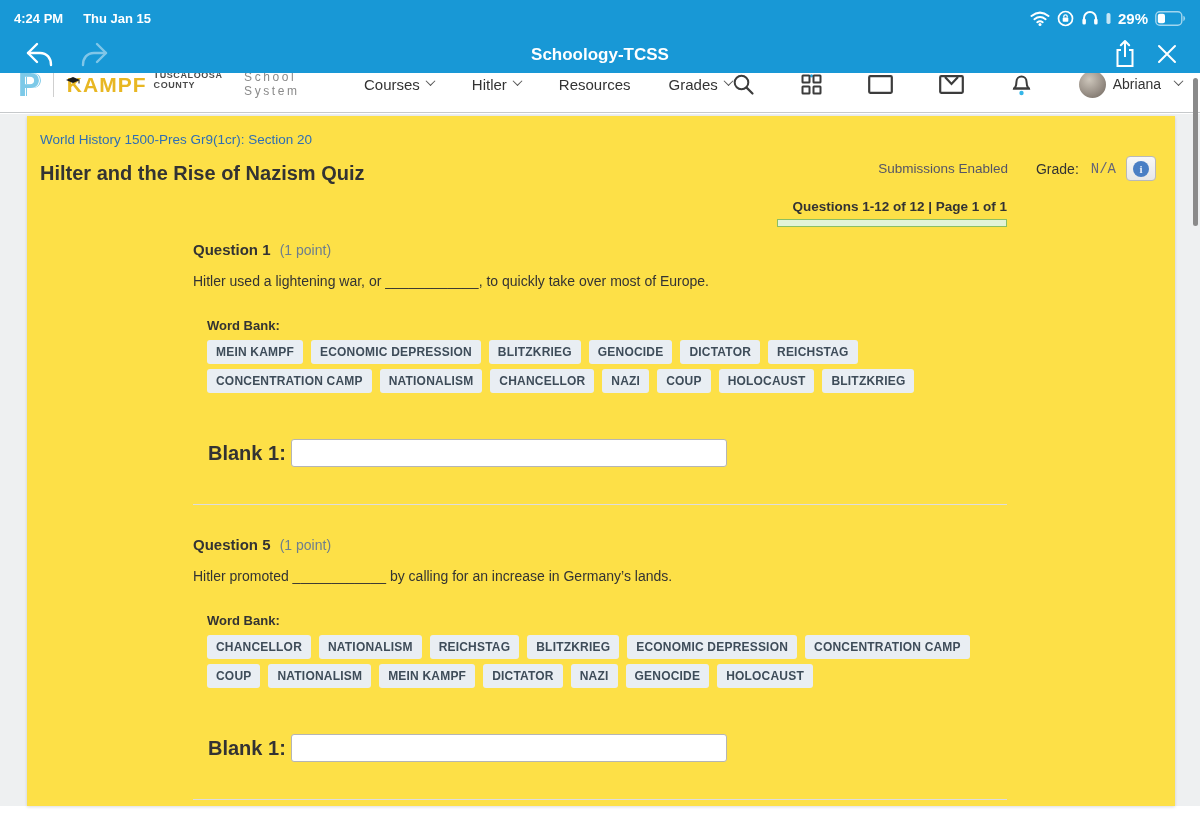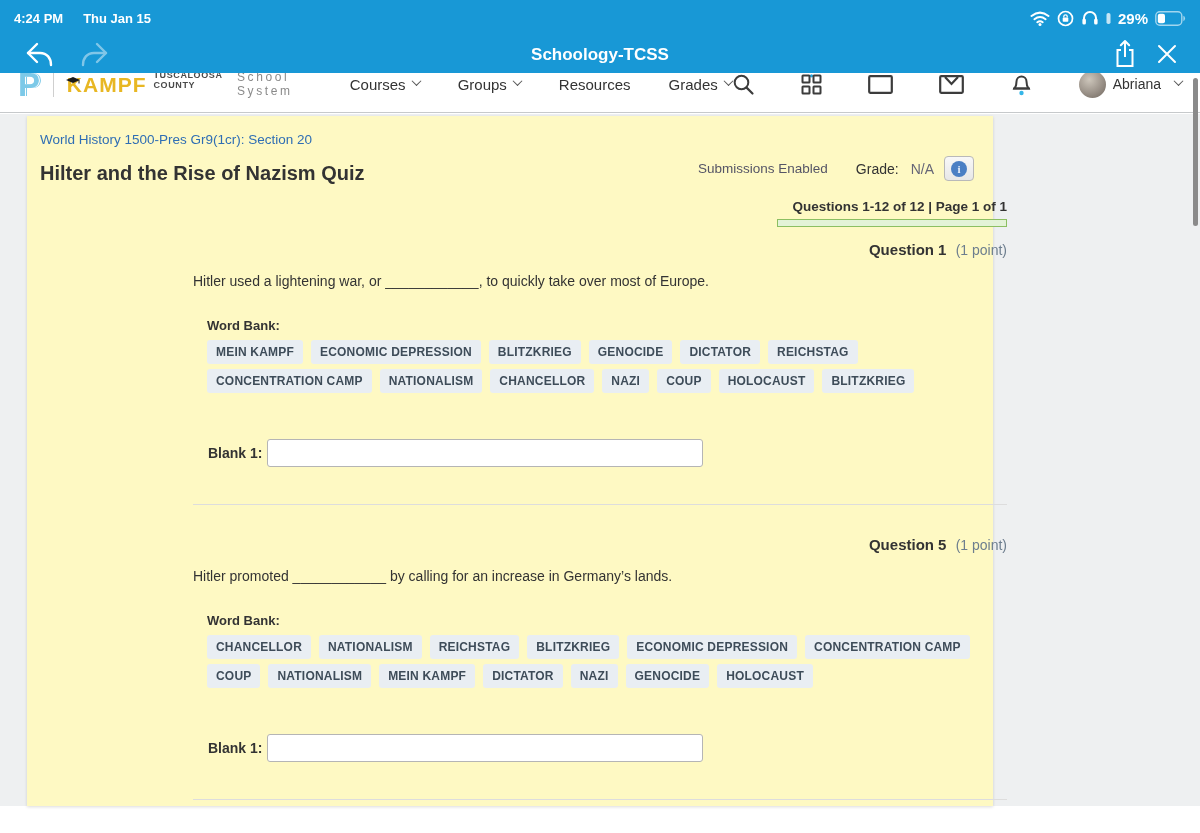--- a/index.html
+++ b/index.html
@@ -52,57 +52,57 @@
     border-bottom:1.6px solid #555;transform:rotate(45deg) translate(-1px,-1px);
     margin-left:7px;margin-top:-3px;}
   .sg-right{margin-left:auto;display:flex;align-items:center;gap:46px;}
   .sg-right svg{display:block;}
   .avatar{width:27px;height:27px;border-radius:50%;
     background:radial-gradient(circle at 38% 32%,#cdc6bb 0%,#9a9188 55%,#6e655c 100%);}
   .user-wrap{display:flex;align-items:center;gap:7px;font-size:14px;color:#333;}
 
   
   .content{position:absolute;top:114px;left:0;right:0;height:692px;background:#eef0f1;}
-  .card{position:absolute;left:27px;top:2px;width:966px;bottom:0;background:#fef9c3;
+  .card{position:absolute;left:27px;top:2px;width:1148px;bottom:0;background:#fde047;
     box-shadow:0 1px 3px rgba(0,0,0,.14);}
   .card-head{display:flex;justify-content:space-between;align-items:flex-start;
     padding:14px 19px 0 13px;}
   .breadcrumb{font-size:13.5px;color:var(--link);text-decoration:none;display:inline-block;}
   .quiz-title{font-size:20px;font-weight:bold;color:#333;margin-top:14px;}
   .head-meta{display:flex;align-items:center;margin-top:26px;}
   .sub-status{font-size:13.5px;color:#556;}
   .grade-label{font-size:14px;color:#333;margin-left:28px;}
-  .grade-value{font-size:14px;color:#667;margin-left:12px;}
+  .grade-value{font-size:14px;color:#667;margin-left:12px;font-family:Liberation Mono, monospace;}
   .info-btn{margin-left:10px;width:30px;height:25px;border:1px solid #b9b9b9;border-radius:4px;
     background:linear-gradient(#f8f8f8,#e7e7e7);display:flex;align-items:center;
     justify-content:center;cursor:pointer;}
   .info-dot{width:16px;height:16px;border-radius:50%;background:#4a7fc4;color:#eaf1fa;
     font-size:11px;font-weight:bold;font-family:"Liberation Serif",serif;
     display:flex;align-items:center;justify-content:center;}
 
   .quiz-body{margin:14px 0 0 166px;width:814px;}
   .pagination-label{text-align:right;font-size:13.5px;font-weight:bold;color:#333;}
   .progress-track{width:230px;height:8px;margin:5px 0 0 auto;border:1px solid #8cbf62;
     background:#e3f3d7;}
   .progress-fill{height:100%;width:100%;background:#e3f3d7;}
 
   .question{margin-top:14px;}
   .question + .question{margin-top:31px;}
-  .q-head{font-size:15px;text-align:right;}
+  .q-head{font-size:15px;}
   .q-num{font-weight:bold;color:#333;}
   .q-points{color:#6d7e8e;font-size:14px;margin-left:5px;}
   .q-text{margin-top:15px;font-size:14px;color:#333;}
   .word-bank{margin:29px 0 0 14px;}
   .wb-label{font-size:13px;font-weight:bold;color:#333;}
   .wb-chips{margin-top:7px;display:flex;flex-wrap:wrap;column-gap:8px;row-gap:5px;
     max-width:800px;}
   .chip{background:var(--chipbg);color:var(--chiptx);font-size:12px;font-weight:bold;
     padding:5px 9px;border-radius:3px;letter-spacing:.2px;white-space:nowrap;}
   .blank-row{margin:46px 0 0 15px;display:flex;align-items:center;}
-  .blank-label{font-size:14px;font-weight:bold;color:#333;}
+  .blank-label{font-size:20px;font-weight:bold;color:#333;}
   .blank-input{margin-left:5px;width:436px;height:28px;border:1px solid #b5b5b5;
     border-radius:3px;padding:0 8px;font-size:14px;font-family:"Liberation Sans",sans-serif;
     color:#333;background:#fff;}
   .q-divider{margin-top:37px;border-top:1px solid #ddd;height:0;}
 
   .scroll-thumb{position:absolute;right:2px;top:78px;width:5px;height:148px;
     background:#8a8a8a;border-radius:3px;z-index:50;}
 </style>
 </head>
 <body>
@@ -201,21 +201,21 @@
         </div>
       </div>
     </div>
 
     <div class="sg-nav">
       <span class="sg-nav-item">
         <span>Courses</span>
         <span class="chev"></span>
       </span>
       <span class="sg-nav-item">
-        <span>Groups</span>
+        <span>Hitler</span>
         <span class="chev"></span>
       </span>
       <span class="sg-nav-item">
         <span>Resources</span>
       </span>
       <span class="sg-nav-item">
         <span>Grades</span>
         <span class="chev"></span>
       </span>
     </div>

